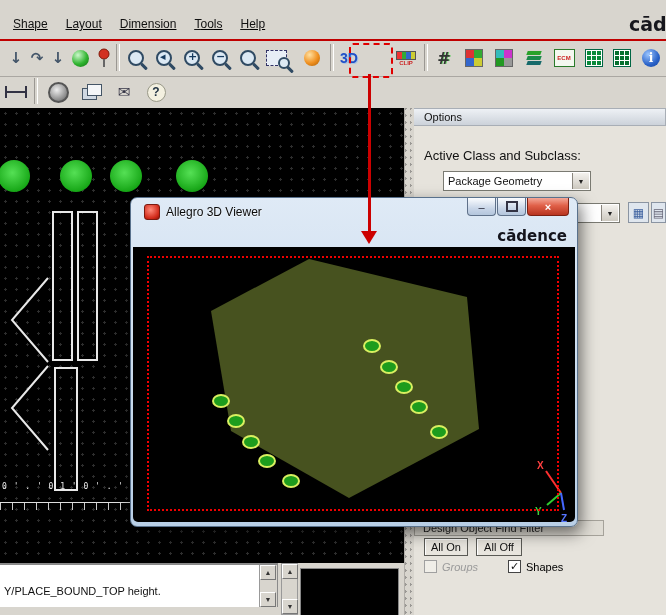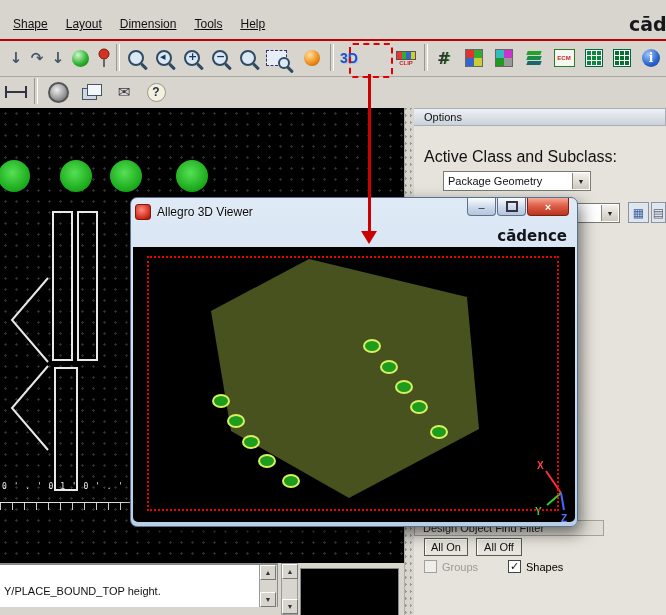--- a/index.html
+++ b/index.html
@@ -76,54 +76,54 @@
   .ruler-ticks { position:absolute; left:0; top:395px; width:132px; height:7px;
                  background:repeating-linear-gradient(90deg,#ccc 0 1px, transparent 1px 12px); }
 
   
   .splitter { position:absolute; left:404px; top:108px; width:10px; height:507px; background:#d8d5ce; border-left:1px solid #b0ada8;
               background-image:radial-gradient(#9a9894 1px, transparent 1px); background-size:5px 7px; background-position:3px 4px; z-index:2; }
   .rpanel { position:absolute; left:414px; top:108px; width:252px; height:507px; background:#e6e3dc; z-index:2; }
   .phdr { position:absolute; left:0; width:252px; height:18px; background:linear-gradient(#eef1f5,#ccd2da);
           border:1px solid #a8aeb6; border-left:none; font-size:11px; color:#111; display:flex; align-items:center;
           padding-left:10px; box-sizing:border-box; }
-  .active-label { position:absolute; left:10px; top:40px; font-size:16px; color:#111; }
+  .active-label { position:absolute; left:10px; top:40px; font-size:13px; color:#111; }
   .combo { position:absolute; left:29px; top:63px; width:148px; height:20px; background:#fff; border:1px solid #7a7a72;
            box-sizing:border-box; font-size:11px; color:#111; display:flex; align-items:center; padding-left:4px; }
   .arrowbtn { position:absolute; right:1px; top:1px; bottom:1px; width:16px; background:linear-gradient(#f4f2ee,#cdc9c0);
               border-left:1px solid #8a867e; display:flex; align-items:center; justify-content:center; font-size:7px; color:#222; }
   .combo2 { position:absolute; left:146px; top:95px; width:60px; height:20px; background:#fff; border:1px solid #7a7a72; box-sizing:border-box; }
   .pbtn { position:absolute; top:94px; width:21px; height:21px; background:#dfe6ee; border:1px solid #8a94a2;
           display:flex; align-items:center; justify-content:center; font-size:12px; color:#3a5f9e; box-sizing:border-box; }
   .findhdr { position:absolute; left:0; top:412px; width:190px; height:16px; background:#dfdcd4; border:1px solid #a5a29a;
              font-size:11px; color:#222; display:flex; align-items:center; padding-left:8px; box-sizing:border-box; }
   .btn { position:absolute; top:430px; height:18px; background:#e8e5de; border:1px solid #5a5a55; box-shadow:inset 1px 1px 0 #fff;
          font-size:11px; color:#111; display:flex; align-items:center; justify-content:center; box-sizing:border-box; }
   .checkbox { position:absolute; top:452px; display:flex; align-items:center; gap:5px; font-size:11px; }
   .cbx { width:13px; height:13px; background:#fff; border:1px solid #444; box-sizing:border-box; display:flex;
          align-items:center; justify-content:center; font-size:11px; font-weight:bold; color:#111; line-height:11px;
          font-family:"DejaVu Sans",sans-serif; }
-  .checkbox.dis { color:#9a9a9a; }
+  .checkbox.dis { color:#9a9a9a;font-style:italic; }
   .checkbox.dis .cbx { border-color:#a0a0a0; background:#f0eee8; }
 
   
   .console { position:absolute; left:0; top:563px; width:278px; height:44px; background:#fff; border-top:2px solid #8a8a8a;
              border-right:1px solid #8a8a8a; z-index:3; box-sizing:border-box; }
   .console .line { position:absolute; left:4px; top:20px; font-size:11px; color:#111; white-space:nowrap; }
   .sb { position:absolute; right:0; top:0; bottom:0; width:17px; background:#d8d5ce; border-left:1px solid #999; }
   .sbtn { position:absolute; left:0; width:16px; height:15px; background:#d8d5ce; border:1px solid #fff; border-right-color:#777;
           border-bottom-color:#777; font-size:7px; display:flex; align-items:center; justify-content:center; color:#333; box-sizing:border-box; }
   .scroll2 { position:absolute; left:281px; top:563px; width:17px; height:52px; background:#d8d5ce; border:1px solid #999; z-index:3; box-sizing:border-box; }
   .preview { position:absolute; left:300px; top:568px; width:97px; height:47px; background:#000; border:1px solid #888; z-index:3; }
 
   
   .viewer { position:absolute; left:130px; top:197px; width:448px; height:330px; z-index:40; border-radius:7px;
             background:linear-gradient(#dfeaf6,#b9cfe6); box-shadow:3px 6px 16px rgba(0,0,0,0.55);
             border:1px solid #59718c; box-sizing:border-box; }
-  .v-title { position:absolute; top:0; left:0; right:0; height:27px; display:flex; align-items:center; padding-left:4px; }
+  .v-title { position:absolute; top:0; left:0; right:0; height:27px; display:flex; align-items:center; padding-left:13px; }
   .v-icon { width:14px; height:14px; border-radius:3px; border:1px solid #7a1a10;
             background:radial-gradient(circle at 40% 35%, #ff8a7a, #d02818 70%, #8a1408); }
   .v-title-text { margin-left:6px; font-size:12px; color:#0a0a0a; text-shadow:0 1px 1px rgba(255,255,255,0.8); }
   .v-btns { position:absolute; right:8px; top:0; display:flex; }
   .v-btn { width:29px; height:18px; display:flex; align-items:center; justify-content:center; margin-left:1px;
            border:1px solid #5f718a; border-top:none; border-radius:0 0 4px 4px; box-sizing:border-box;
            background:linear-gradient(#fbfdff,#c9d6e8 60%,#b4c6dd); font-size:11px; color:#223; }
   .v-btn.close { width:42px; background:linear-gradient(#f4a898,#e06048 45%,#b83420); border-color:#7c2012; color:#fff; font-weight:bold; }
   .sq { width:8px; height:7px; border:2px solid #334; }
   .v-menu { position:absolute; top:27px; left:2px; right:2px; height:22px; background:linear-gradient(#fcfcfb,#ecebe8);

